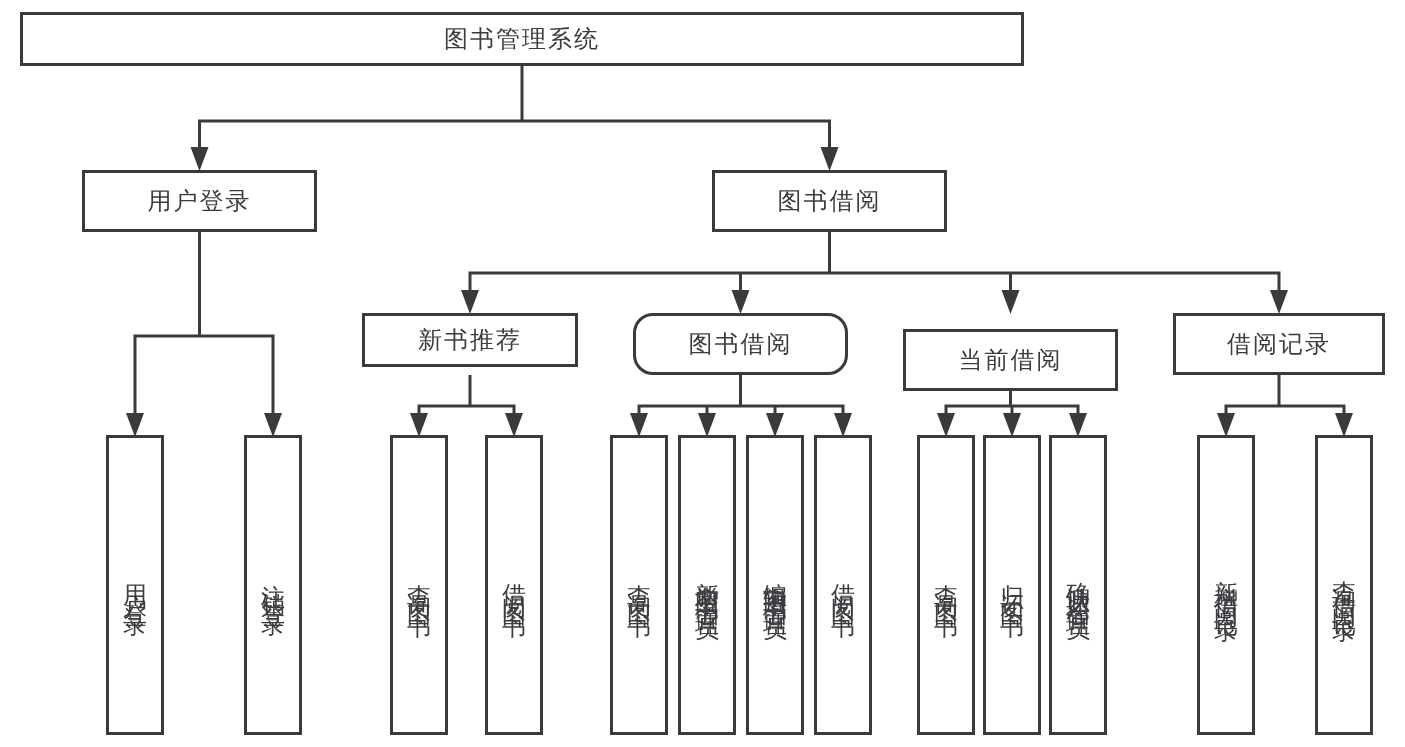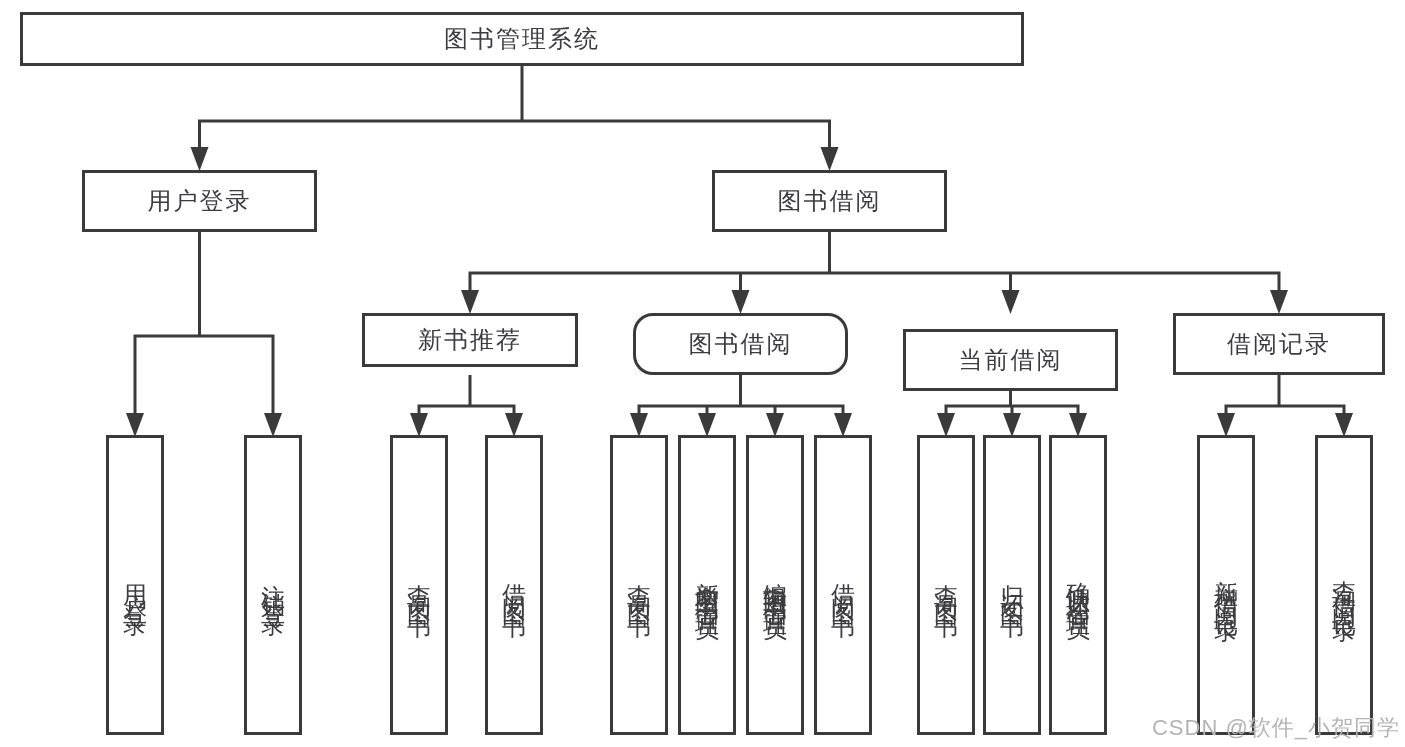--- a/index.html
+++ b/index.html
@@ -208,14 +208,13 @@
     <span>确认归还（管理员）</span>
   </div>
 
   <div class="leaf l-rcd1 med">
     <span>新增借阅记录</span>
   </div>
   <div class="leaf l-rcd2 med">
     <span>查询借阅记录</span>
   </div>
 
-  <div class="watermark">CSDN @软件_小贺同学</div>
 </div>
 
 </body></html>

